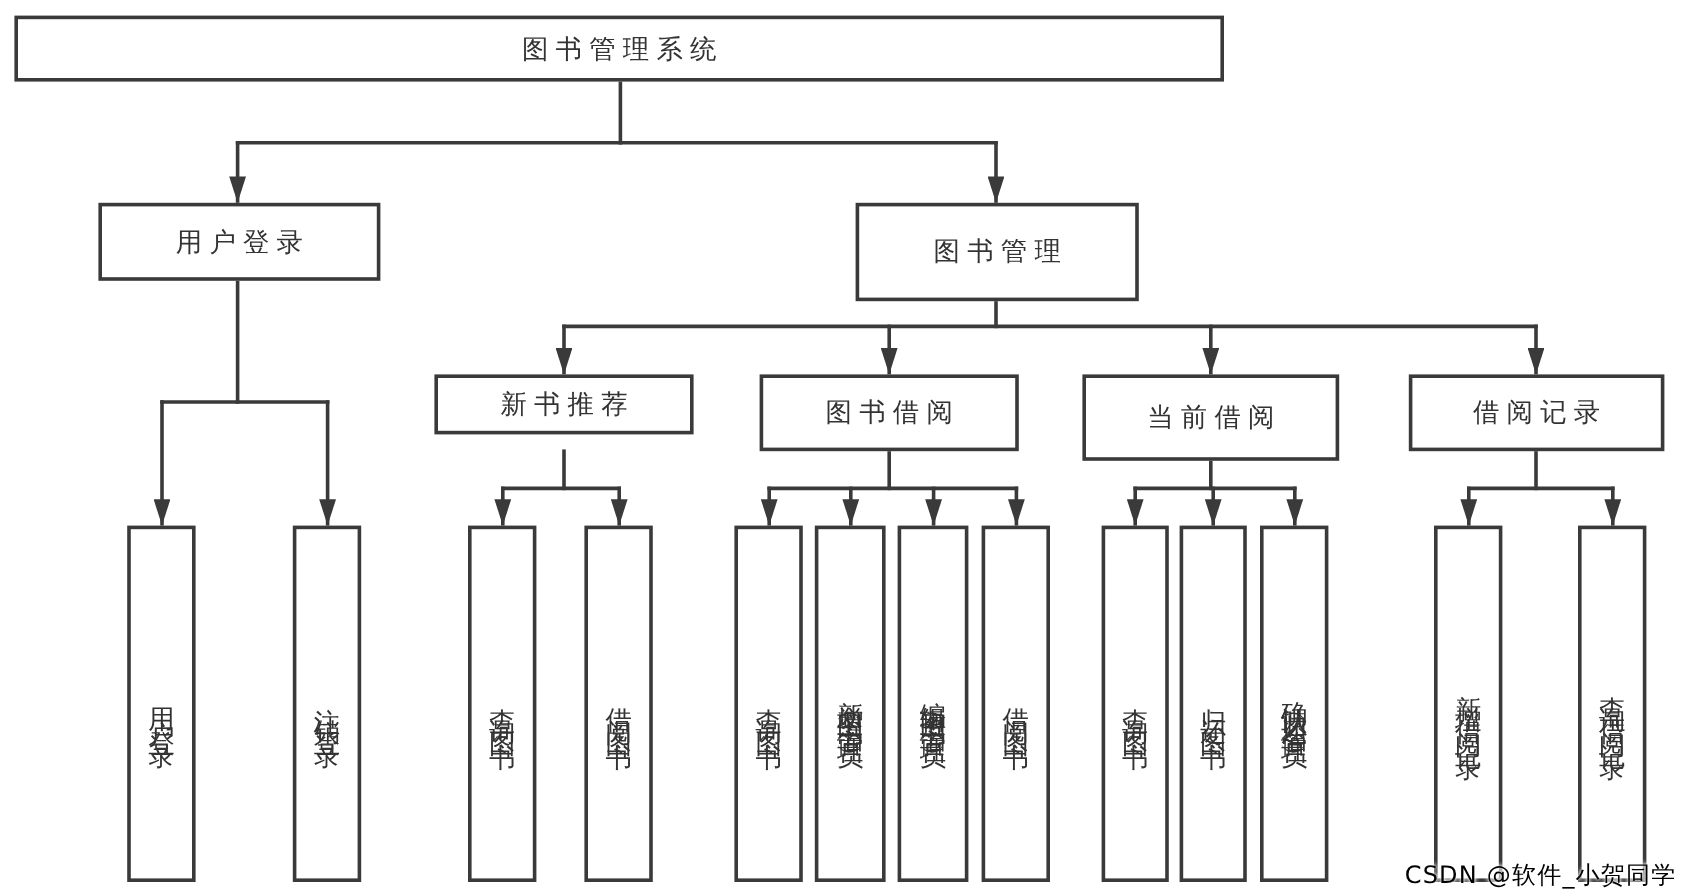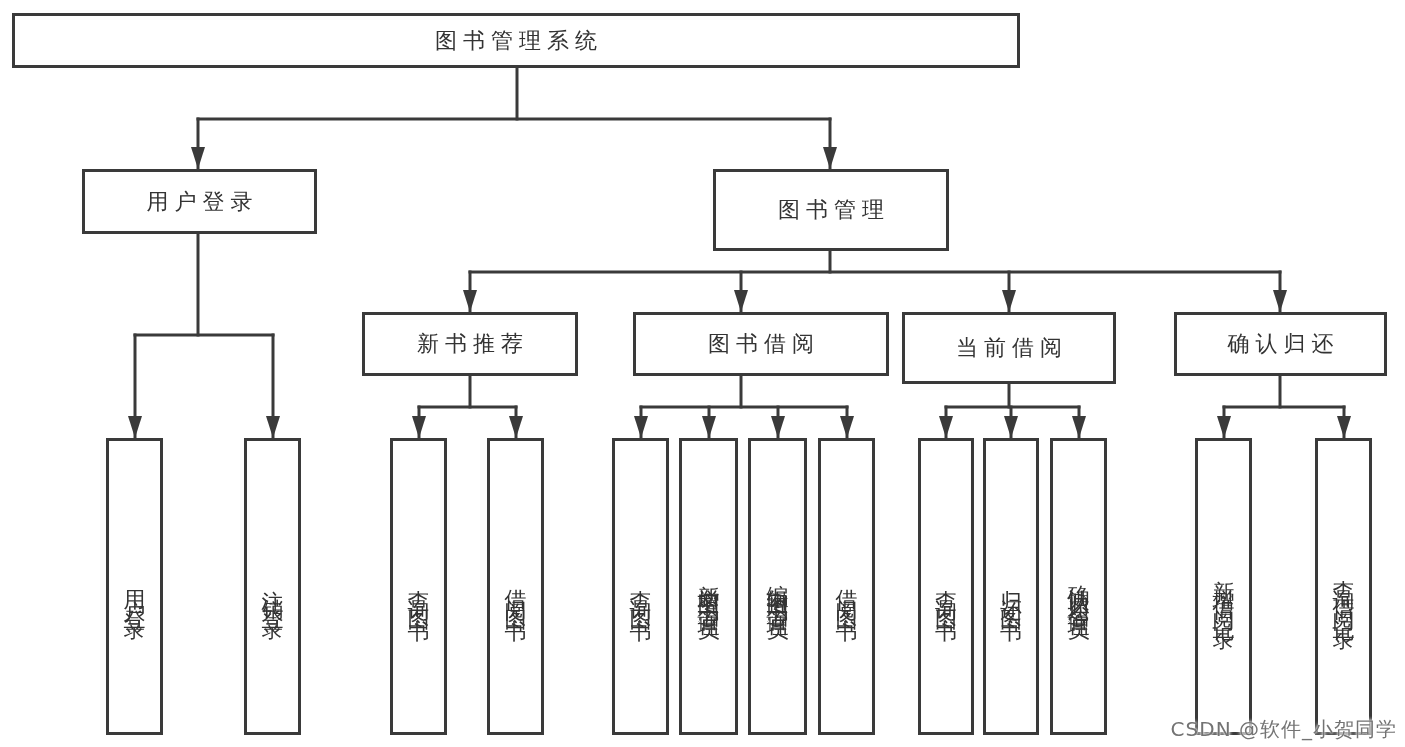--- a/index.html
+++ b/index.html
@@ -18,21 +18,21 @@
   }
   .h span{font-size:22px;letter-spacing:6px;padding-left:6px;white-space:nowrap;}
   .v .vt{
     writing-mode:vertical-rl;text-orientation:mixed;
     font-size:22px;line-height:1;
     letter-spacing:10px;padding-top:10px;
   }
   .v .vt.tight{letter-spacing:5px;padding-top:5px;}
   .watermark{
     position:absolute;right:8px;bottom:4px;
-    font-size:20px;color:#737373;letter-spacing:1px;
+    font-size:20px;color:#000000;letter-spacing:1px;
     text-shadow:0 0 4px #ffffff,0 0 4px #ffffff,0 0 2px #ffffff;
   }
 </style>
 </head>
 <body>
 
 <svg id="connector-layer" viewBox="0 0 1405 747" xmlns="http://www.w3.org/2000/svg">
   <defs>
     <marker id="arw" markerUnits="userSpaceOnUse" markerWidth="22" markerHeight="14" viewBox="0 0 22 14" refX="22" refY="7" orient="auto">
       <path d="M0,0 L0,14 L22,7 Z" fill="#3a3a3a"></path>
@@ -86,31 +86,31 @@
   <span>图书管理系统</span>
 </div>
 
 <div class="box h" style="left:82px;top:169px;width:235px;height:65px">
   <span>用户登录</span>
 </div>
 <div class="box h" style="left:713px;top:169px;width:236px;height:82px">
   <span>图书管理</span>
 </div>
 
-<div class="box h" style="left:362px;top:312px;width:216px;height:64px">
+<div class="box h" style="left:362px;top:312px;width:216px;height:50px">
   <span>新书推荐</span>
 </div>
-<div class="box h" style="left:633px;top:312px;width:256px;height:64px">
+<div class="box h" style="left:633px;top:312px;width:216px;height:64px">
   <span>图书借阅</span>
 </div>
 <div class="box h" style="left:902px;top:312px;width:214px;height:72px">
   <span>当前借阅</span>
 </div>
 <div class="box h" style="left:1174px;top:312px;width:213px;height:64px">
-  <span>确认归还</span>
+  <span>借阅记录</span>
 </div>
 
 <div class="box v" style="left:106px;top:438px;width:57px;height:297px">
   <span class="vt">用户登录</span>
 </div>
 <div class="box v" style="left:244px;top:438px;width:57px;height:297px">
   <span class="vt">注销登录</span>
 </div>
 
 <div class="box v" style="left:390px;top:438px;width:57px;height:297px">

